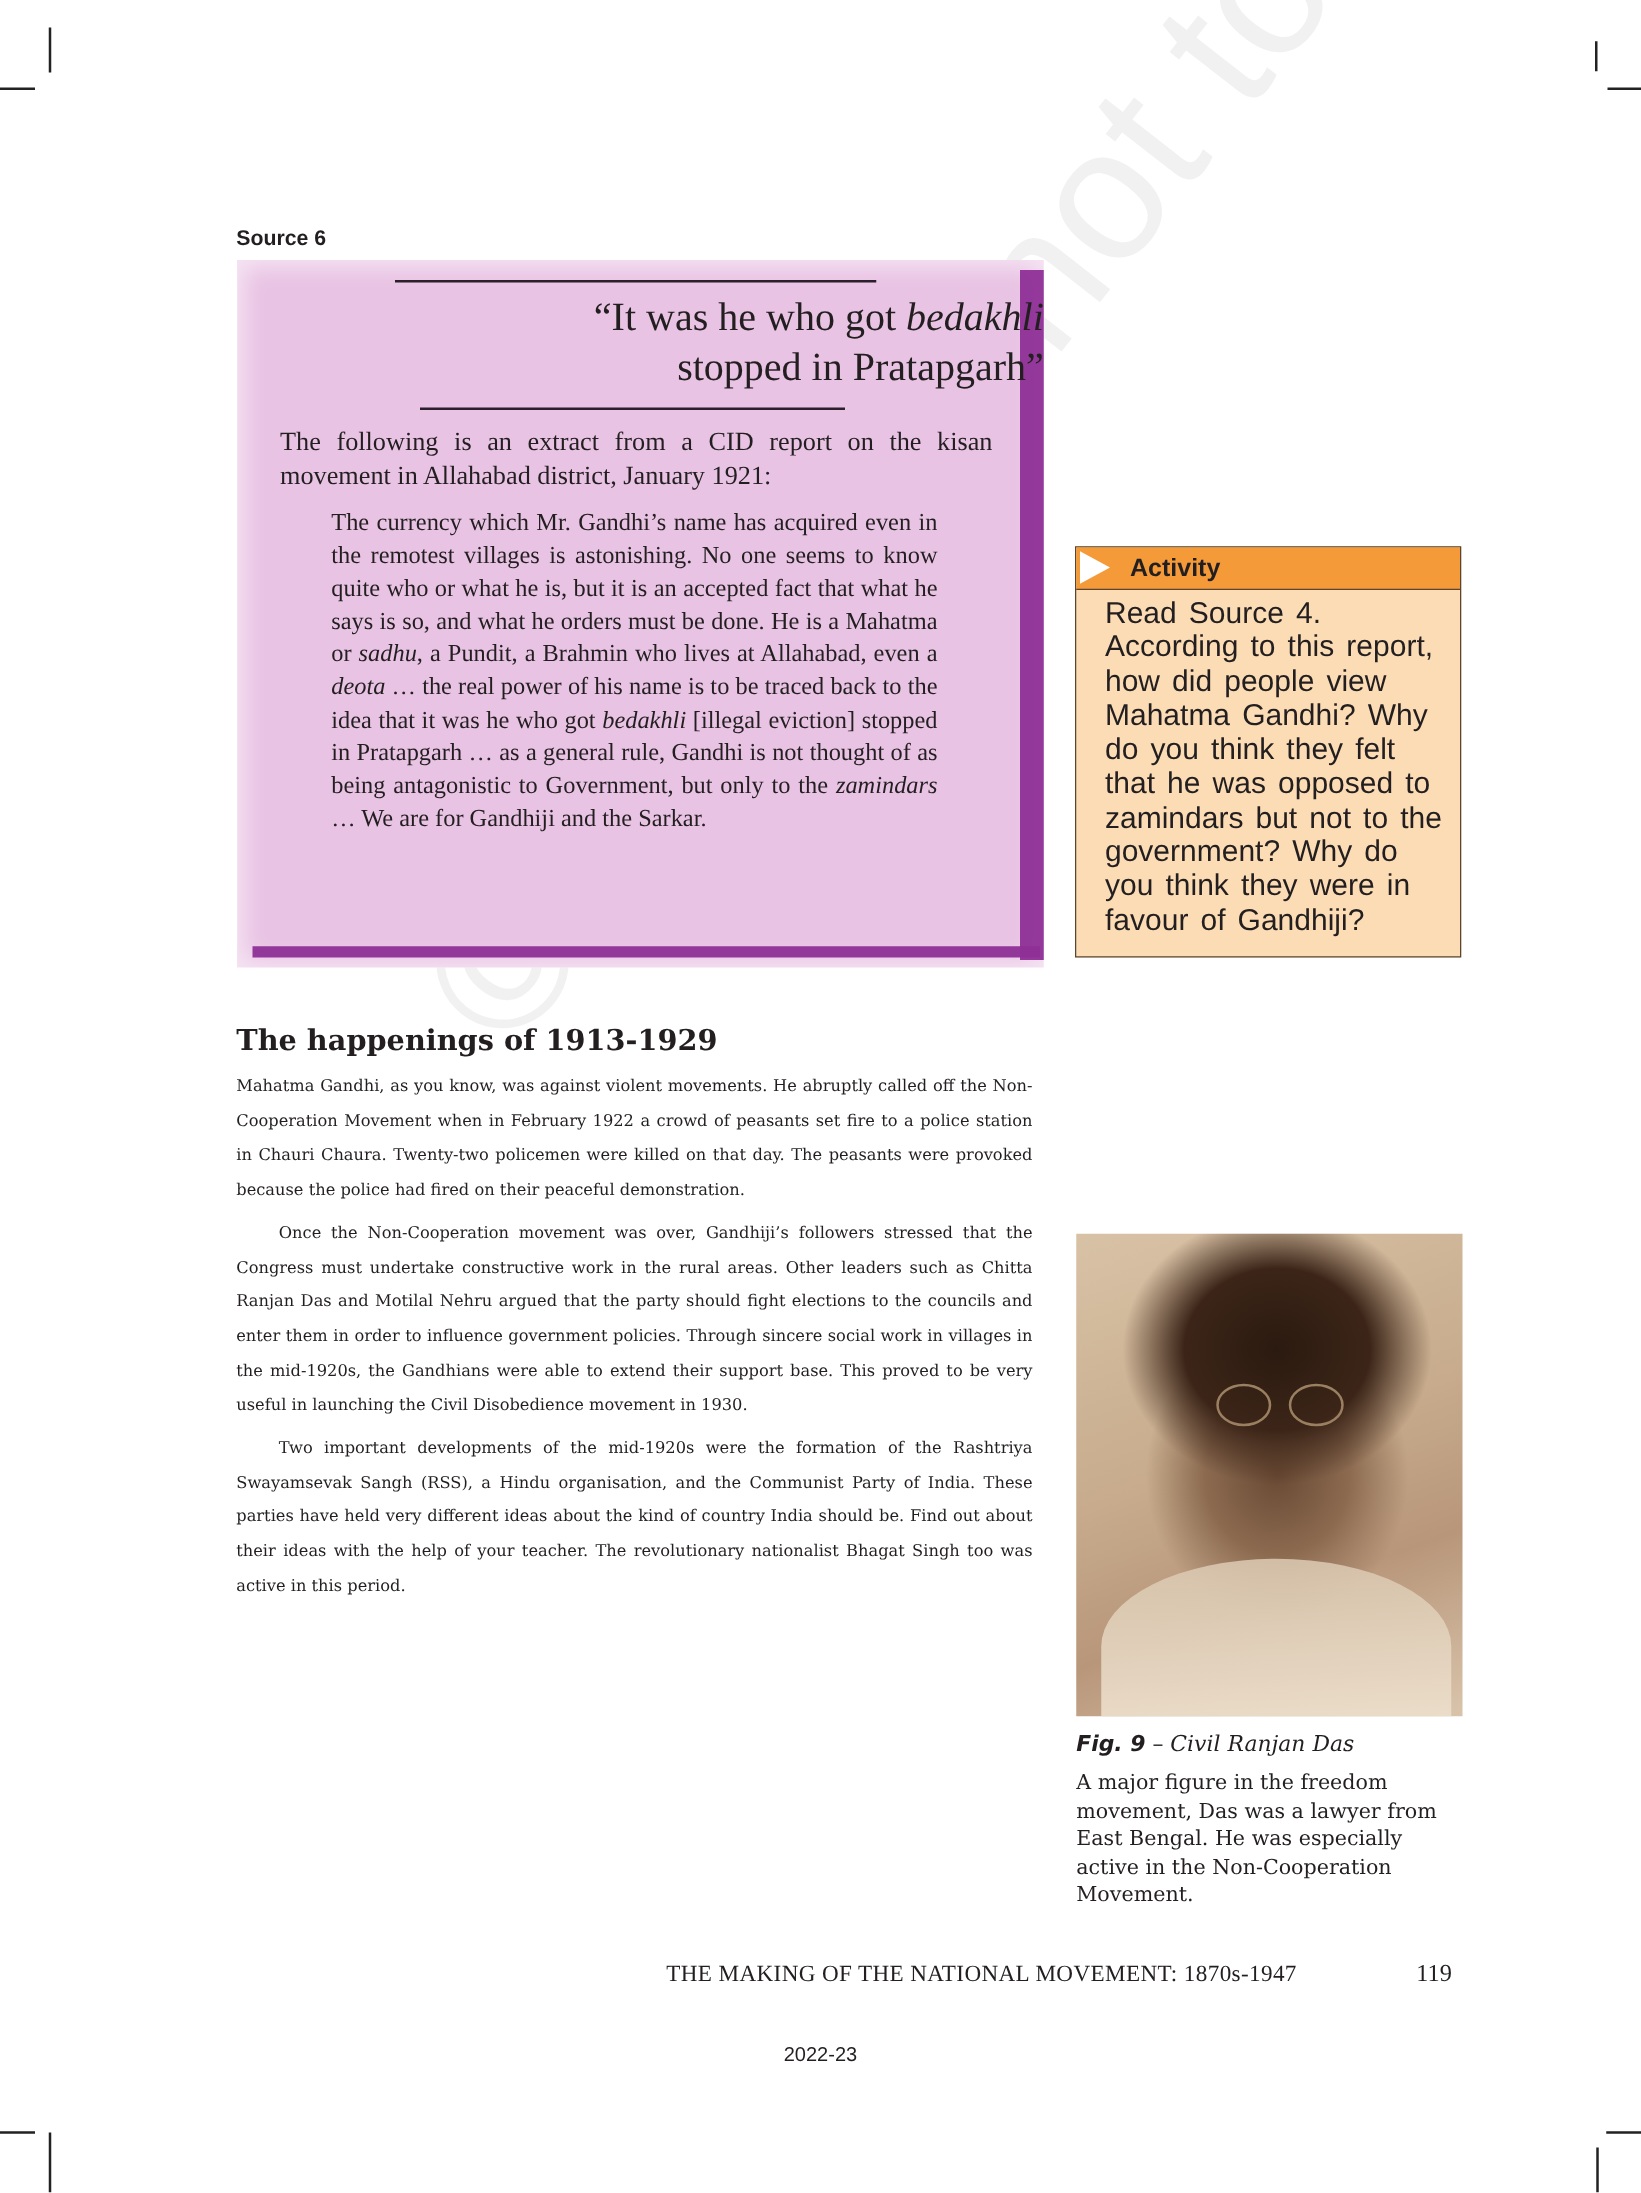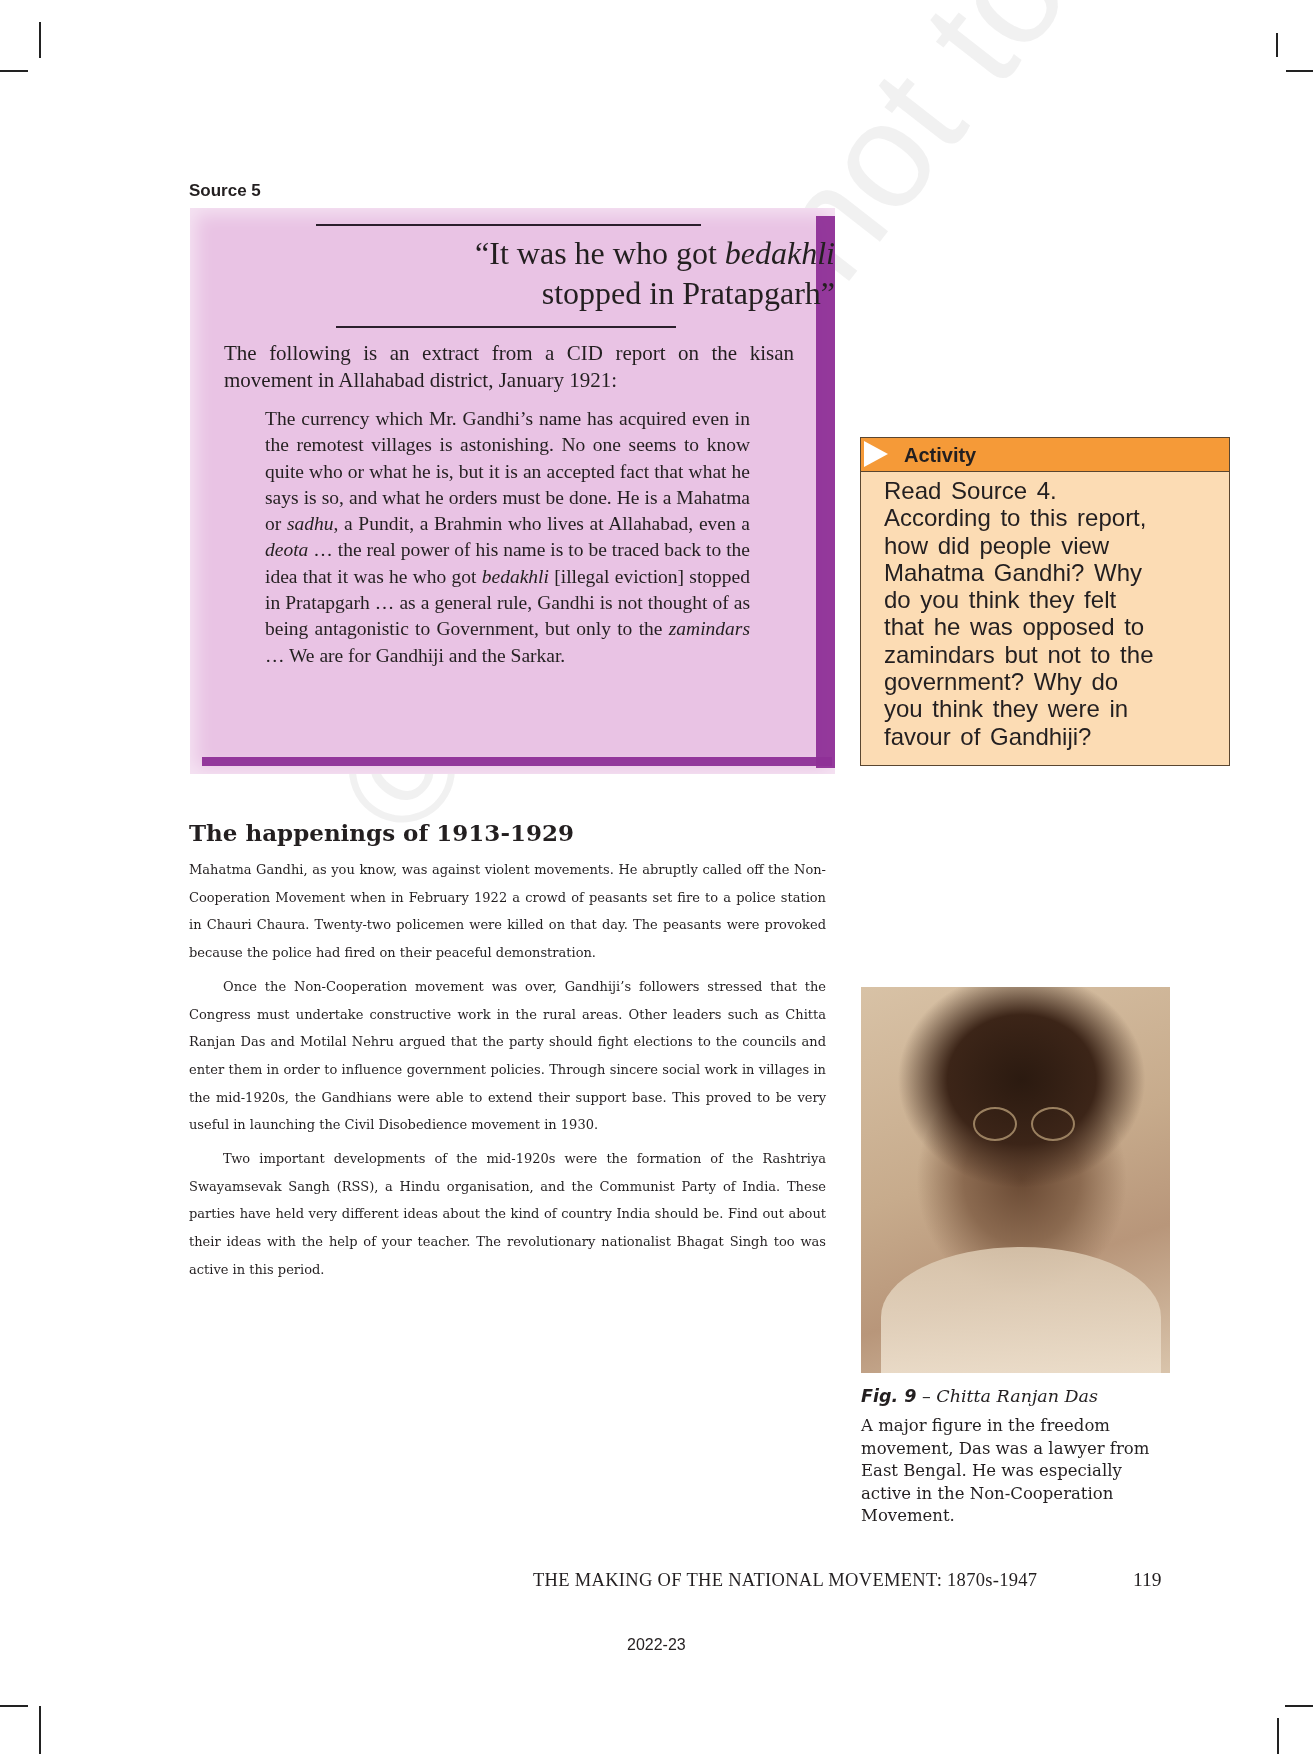--- a/index.html
+++ b/index.html
@@ -35,21 +35,21 @@
     font-family:"Liberation Serif", serif; font-size:21px; line-height:27px; text-align:justify;
   }
   .source-quote {
     position:absolute; left:75px; width:485px; top:198px;
     font-family:"Liberation Serif", serif; font-size:19.5px; line-height:26.3px; text-align:justify;
     text-align-last:left;
   }
 
   
   .activity {
-    left:860px; top:437px; width:370px; height:329px;
+    left:860px; top:437px; width:309px; height:329px;
     background:#fcdcb4; border:1.5px solid #5a4630; box-sizing:border-box;
   }
   .activity-head {
     position:absolute; left:0; top:0; width:100%; height:34px; background:#f59a38;
     border-bottom:1.5px solid #5a4630; box-sizing:border-box;
   }
   .activity-arrow { position:absolute; left:3px; top:3px; width:0; height:0;
     border-top:13px solid transparent; border-bottom:13px solid transparent; border-left:24px solid #ffffff; }
   .activity-title { position:absolute; left:43px; top:6px; font-family:"Liberation Sans", sans-serif; font-weight:bold; font-size:20px; color:#231f20; }
   .activity-body {
@@ -99,21 +99,21 @@
 <div class="crop" style="left:0;top:70px;width:28px;height:2px;"></div>
 <div class="crop" style="left:1276px;top:33px;width:2px;height:24px;"></div>
 <div class="crop" style="left:1286px;top:70px;width:27px;height:2px;"></div>
 <div class="crop" style="left:39px;top:1706px;width:2px;height:48px;"></div>
 <div class="crop" style="left:0;top:1705px;width:28px;height:2px;"></div>
 <div class="crop" style="left:1277px;top:1718px;width:2px;height:36px;"></div>
 <div class="crop" style="left:1285px;top:1705px;width:28px;height:2px;"></div>
 
 <div class="abs watermark">© NCERT not to be republished</div>
 
-<div class="abs source-label">Source 5</div>
+<div class="abs source-label">Source 6</div>
 
 <div class="abs source-box">
   <div class="right-bar"></div>
   <div class="bottom-bar"></div>
   <div class="rule" style="left:126px;top:16px;width:385px;"></div>
   <div class="source-title">
     <span>“It was he who got </span><i>bedakhli</i><br>
     <span>stopped in Pratapgarh”</span>
   </div>
   <div class="rule" style="left:146px;top:118px;width:340px;"></div>
@@ -137,19 +137,19 @@
   <p class="indent">Two important developments of the mid-1920s were the formation of the Rashtriya Swayamsevak Sangh (RSS), a Hindu organisation, and the Communist Party of India. These parties have held very different ideas about the kind of country India should be. Find out about their ideas with the help of your teacher. The revolutionary nationalist Bhagat Singh too was active in this period.</p>
 </div>
 
 <div class="abs photo">
   <div class="shirt"></div>
   <div class="glasses" style="left:112px;"></div>
   <div class="glasses" style="left:170px;"></div>
 </div>
 
 <div class="abs fig-caption">
-  <b>Fig. 9</b><span> – </span><i>Chitta Ranjan Das</i>
+  <b>Fig. 9</b><span> – </span><i>Civil Ranjan Das</i>
 </div>
 <div class="abs fig-desc">A major figure in the freedom movement, Das was a lawyer from East Bengal. He was especially active in the Non-Cooperation Movement.</div>
 
 <div class="abs footer-title">THE MAKING OF THE NATIONAL MOVEMENT: 1870s-1947</div>
 <div class="abs page-number">119</div>
 <div class="abs edition">2022-23</div>
 
 </body></html>

